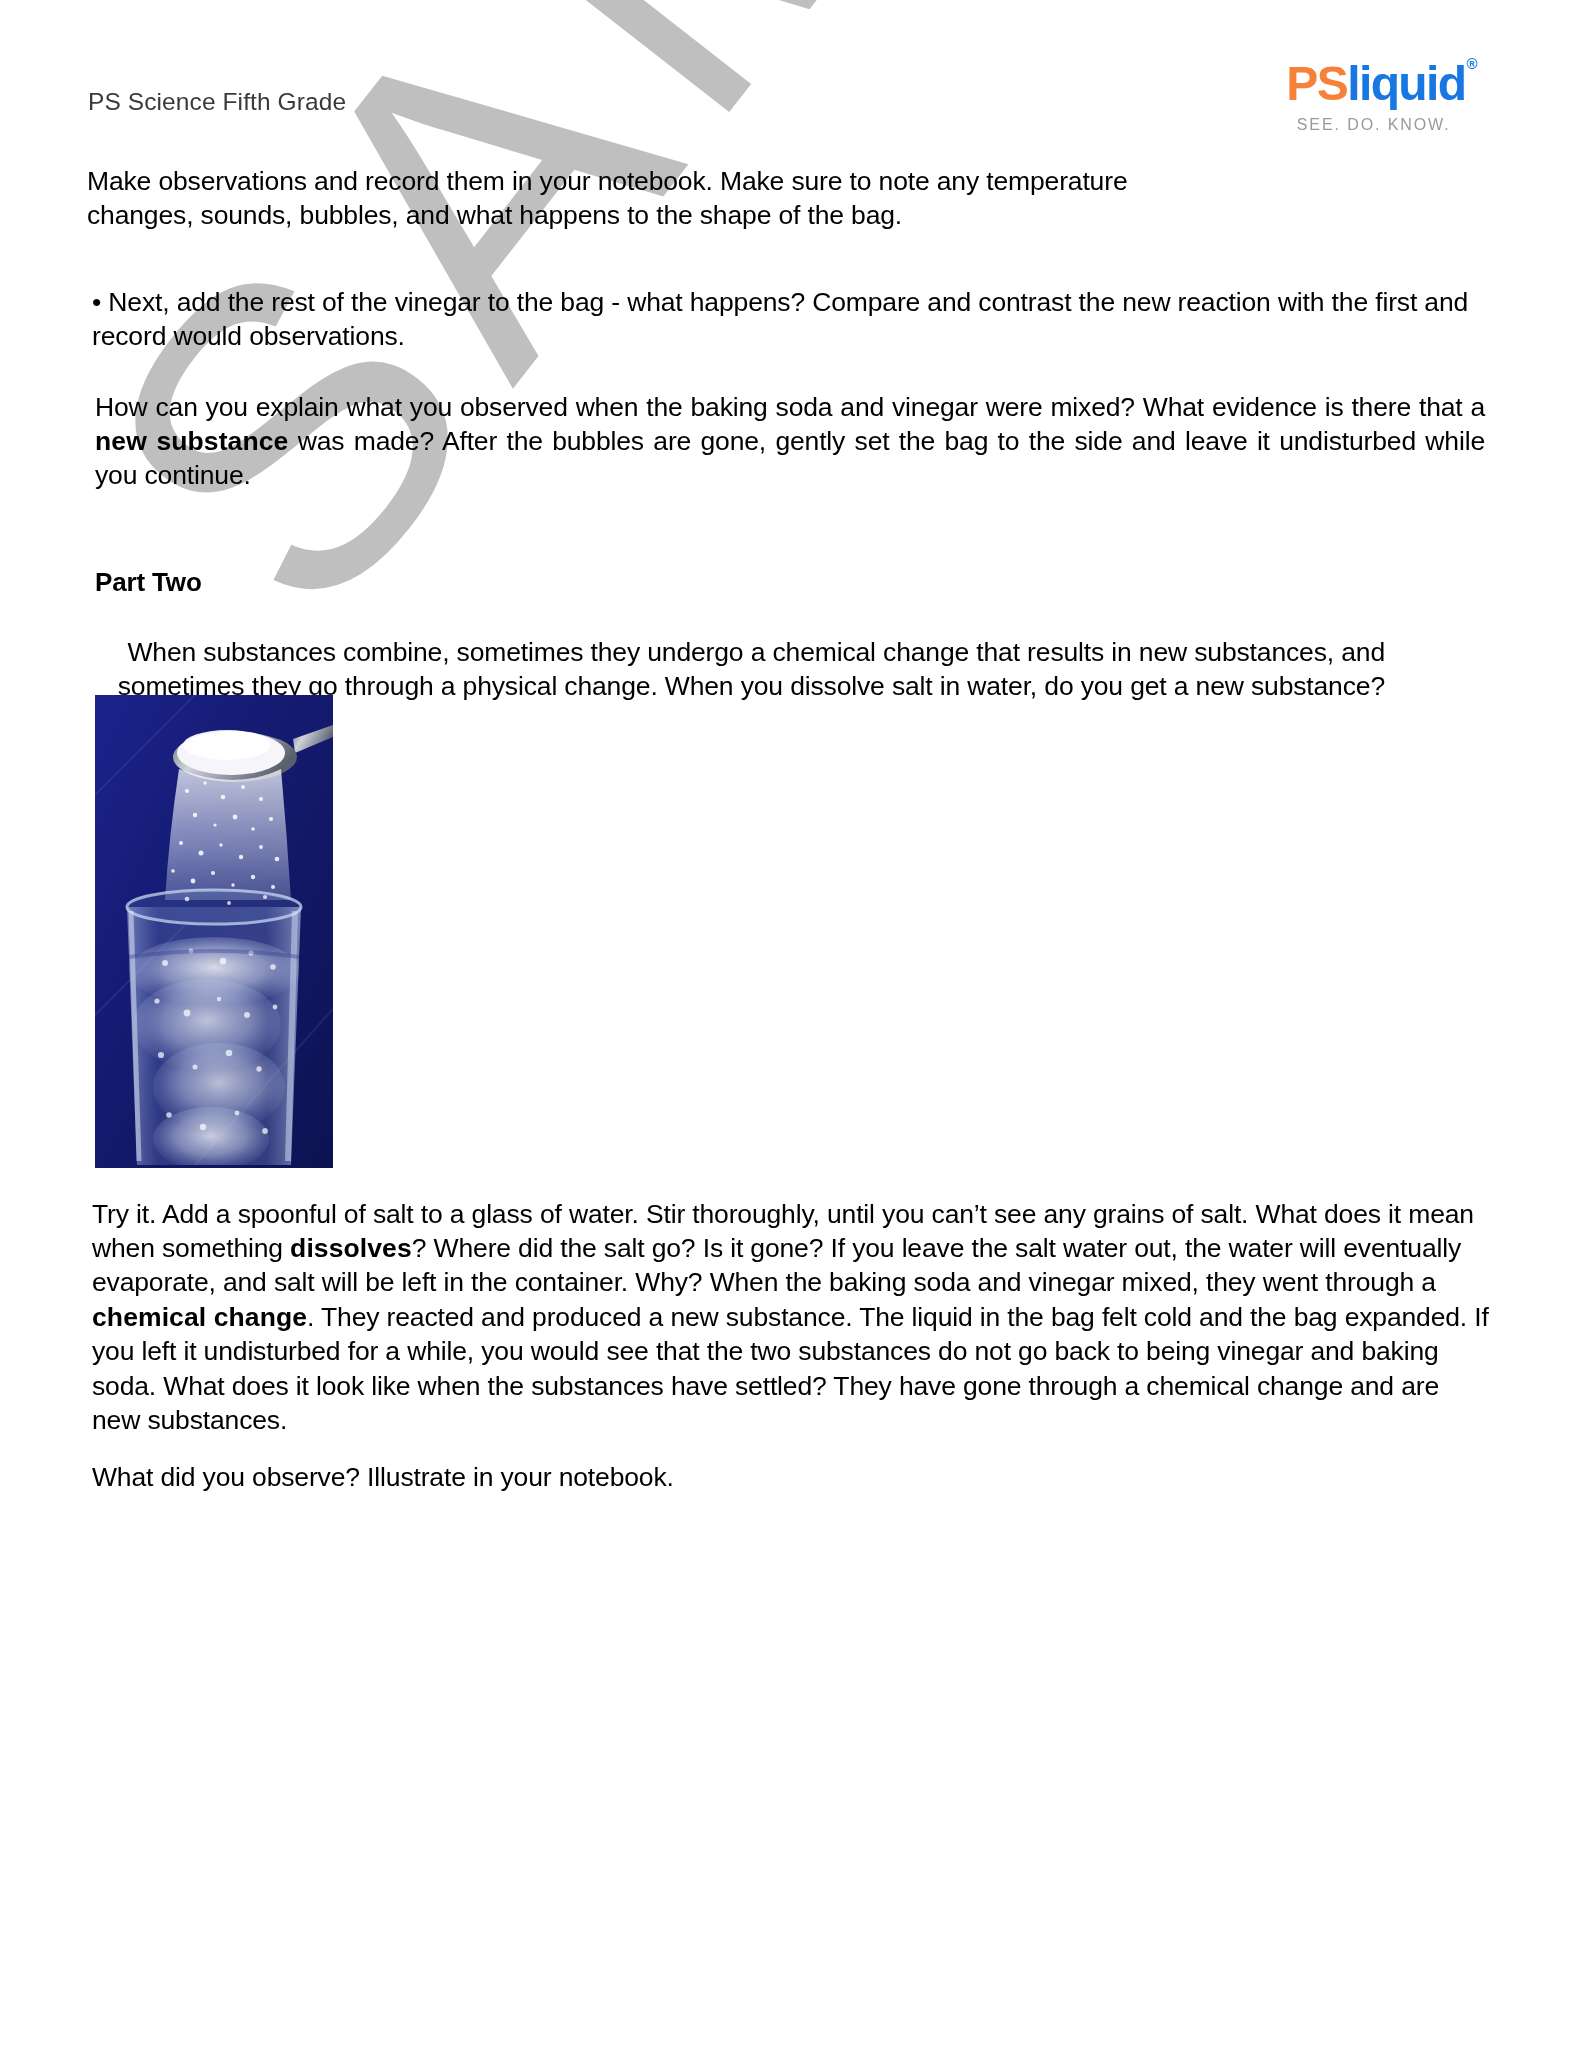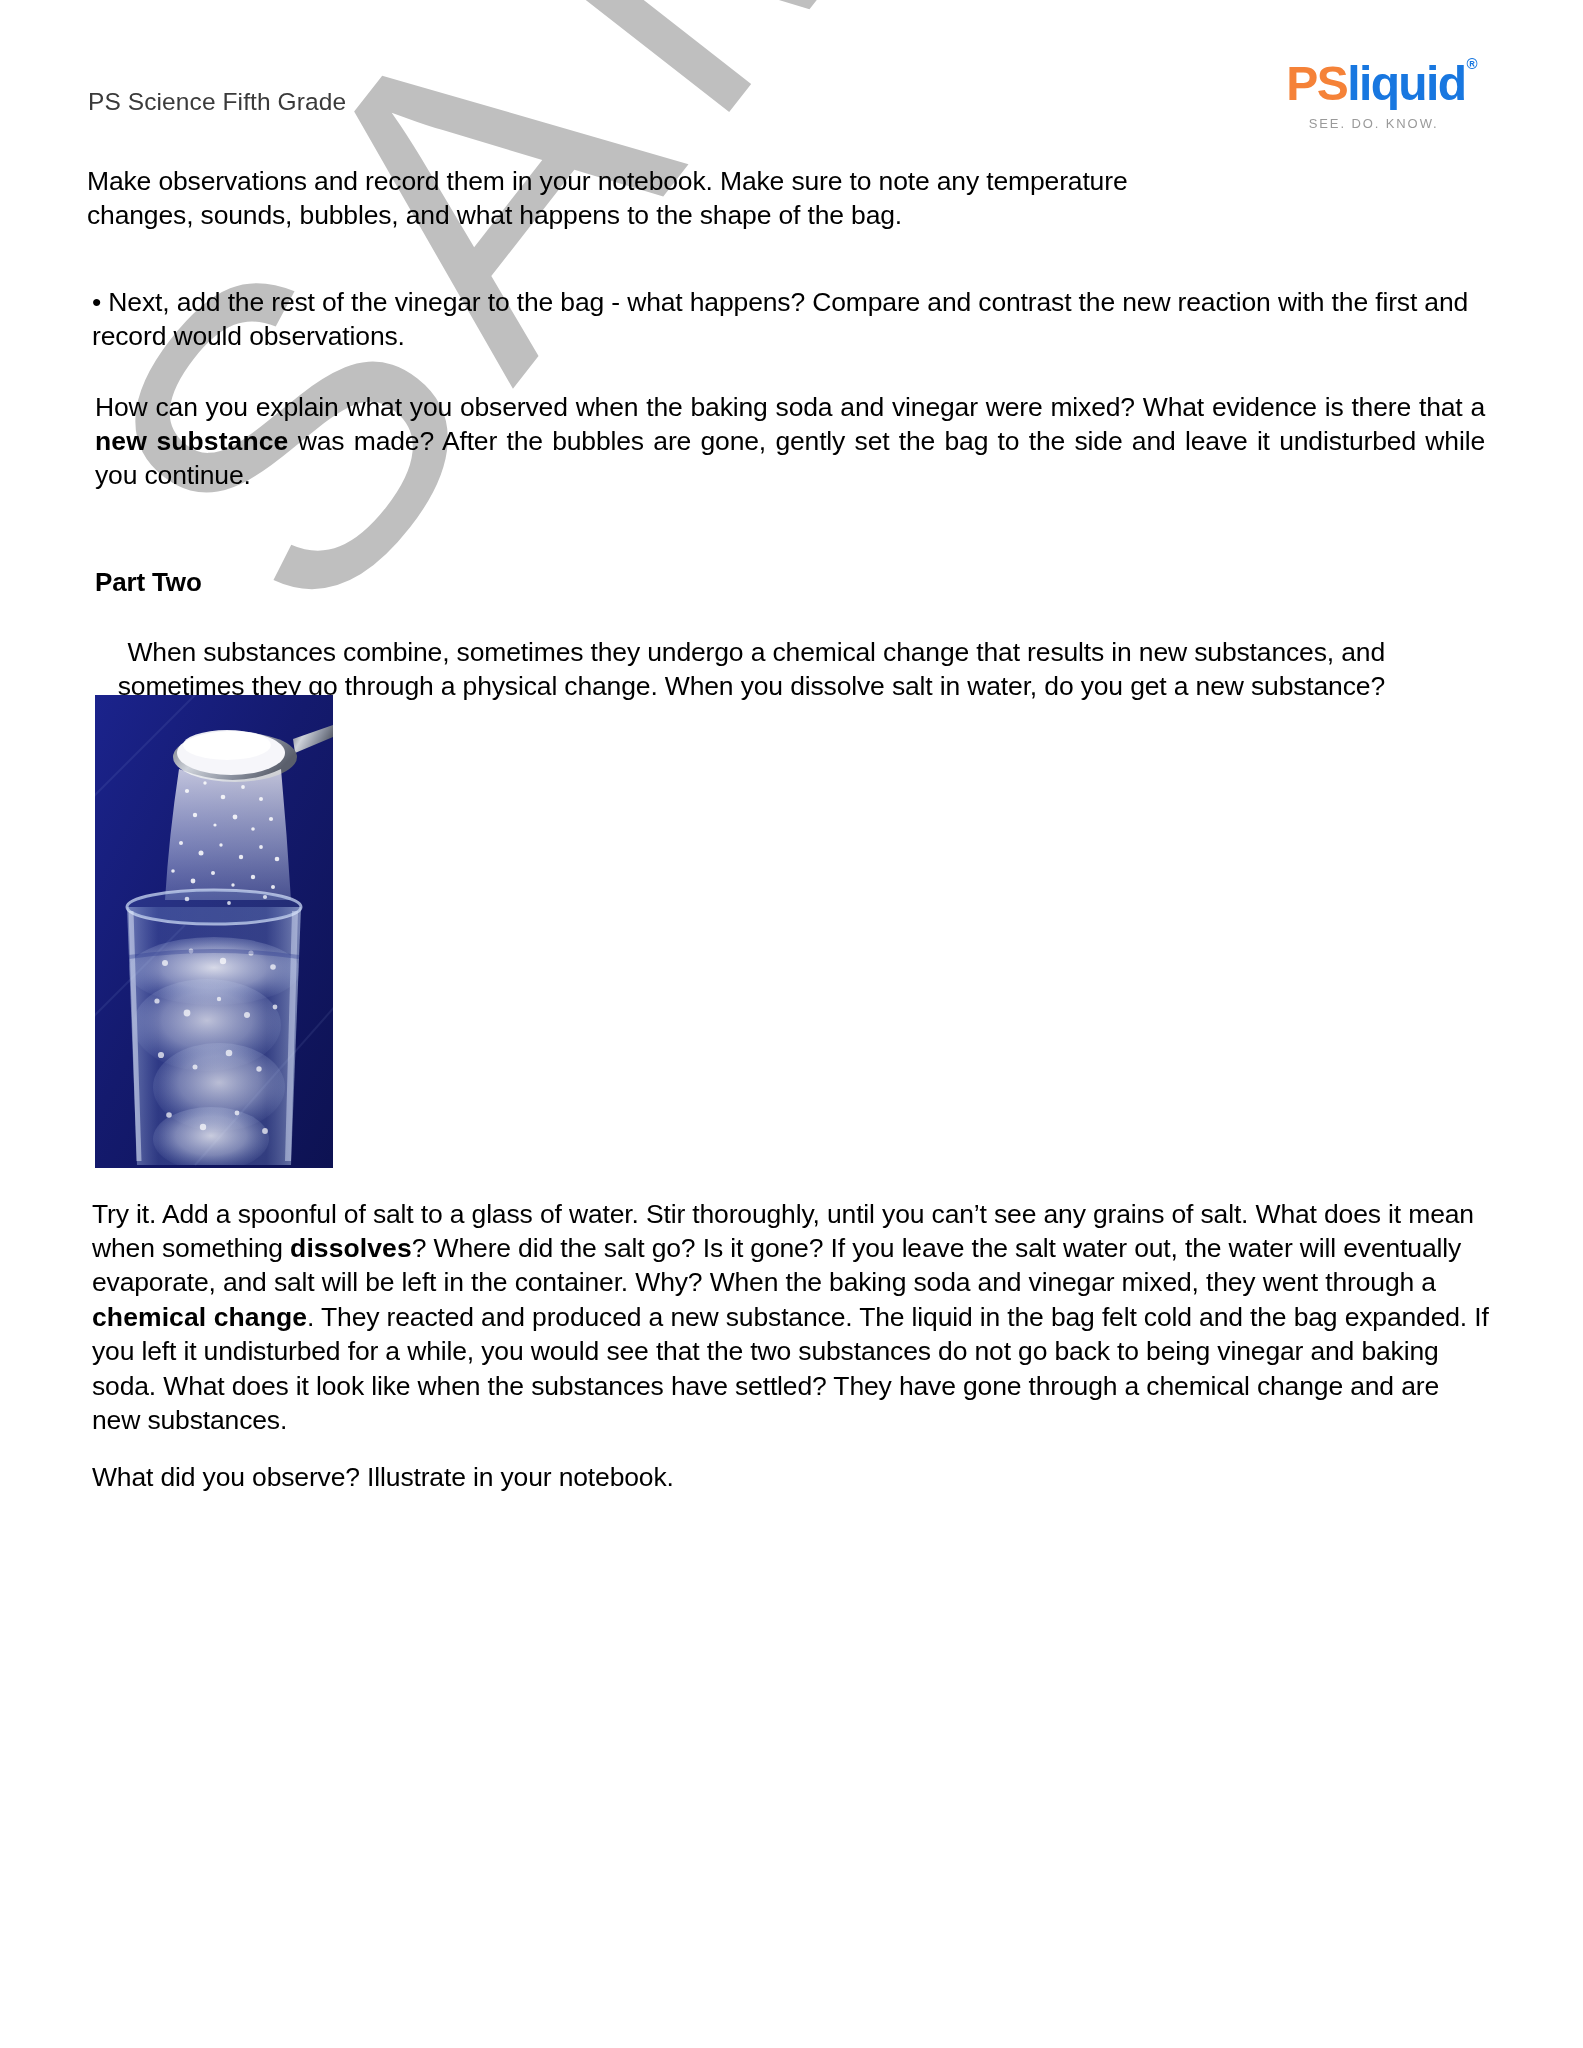--- a/index.html
+++ b/index.html
@@ -84,21 +84,21 @@
     font-size: 15px;
     font-weight: 700;
     color: #1877E0;
     vertical-align: super;
     position: relative;
     top: -14px;
     left: 1px;
   }
   .logo-tagline {
     margin-top: 8px;
-    font-size: 13px;
+    font-size: 16px;
     color: #9a9a9a;
     letter-spacing: 1.9px;
     font-weight: 400;
     text-align: center;
     padding-right: 14px;
   }
 
   
   .content {
     position: absolute;

